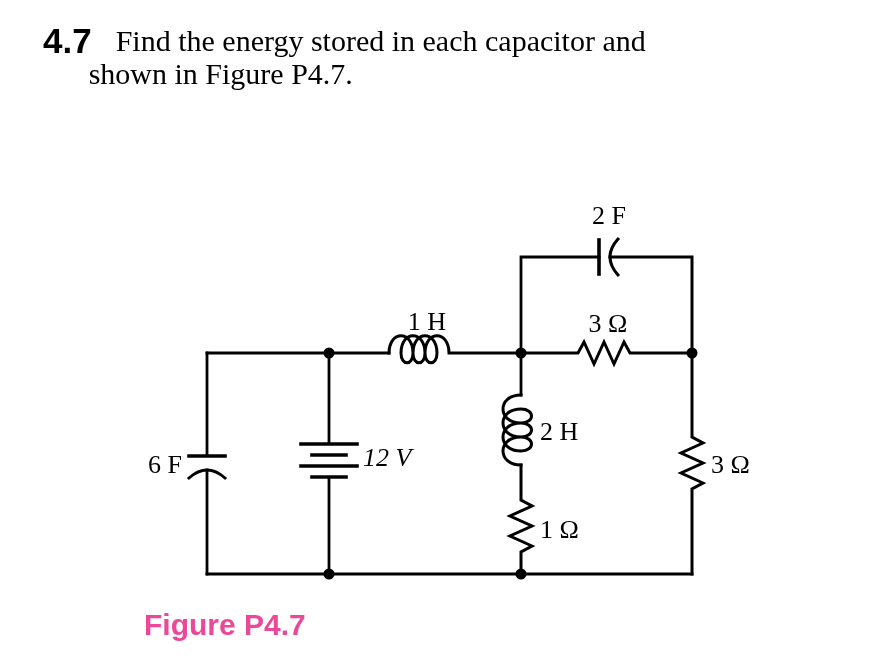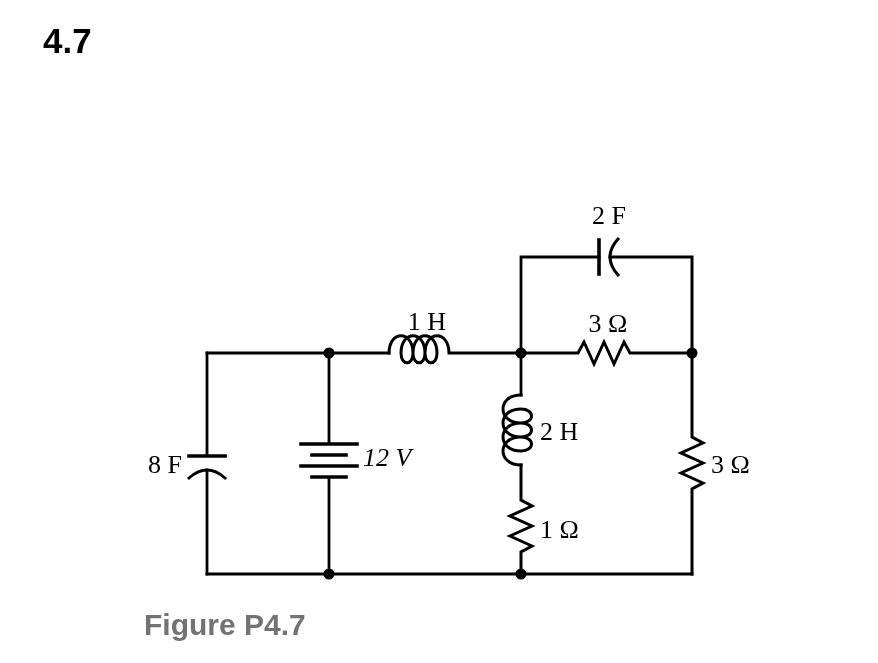--- a/index.html
+++ b/index.html
@@ -42,20 +42,22 @@
   }
 </style>
 </head>
 <body>
 
 <div class="page">
 
   <div class="problem">
     <div class="prob-num">4.7</div>
     <div class="prob-text">
+      <div class="line line1">Find the energy stored in each capacitor and</div>
+      <div class="line line3">shown in Figure P4.7.</div>
     </div>
   </div>
 
   <div class="circuit">
     <svg class="cir" width="878" height="663" viewBox="0 0 878 663" fill="none" stroke="#000000" stroke-width="2.8" stroke-linecap="square">
 
       <path d="M 207 353 H 389"></path>
 
       <path stroke-width="3" d="M 389 353 C 389 330 413 330 413 353
                C 413 366 401 366 401 353
@@ -106,19 +108,19 @@
         <circle cx="521" cy="574" r="5.5"></circle>
       </g>
     </svg>
 
     <div class="clabel c-center" style="left:575px;top:201px;width:68px;">2 F</div>
     <div class="clabel c-center" style="left:393px;top:307px;width:68px;">1 H</div>
     <div class="clabel c-center" style="left:574px;top:309px;width:68px;">3 Ω</div>
     <div class="clabel" style="left:540px;top:417px;">2 H</div>
     <div class="clabel" style="left:540px;top:515px;">1 Ω</div>
     <div class="clabel" style="left:711px;top:450px;">3 Ω</div>
-    <div class="clabel c-right" style="left:120px;top:450px;width:62px;">8 F</div>
+    <div class="clabel c-right" style="left:120px;top:450px;width:62px;">6 F</div>
     <div class="clabel" style="left:363px;top:443px;font-style:italic;">12 V</div>
   </div>
 
-  <div class="caption" style="color: #737373;">Figure P4.7</div>
+  <div class="caption" style="color: #ec4899;">Figure P4.7</div>
 
 </div>
 
 </body></html>

